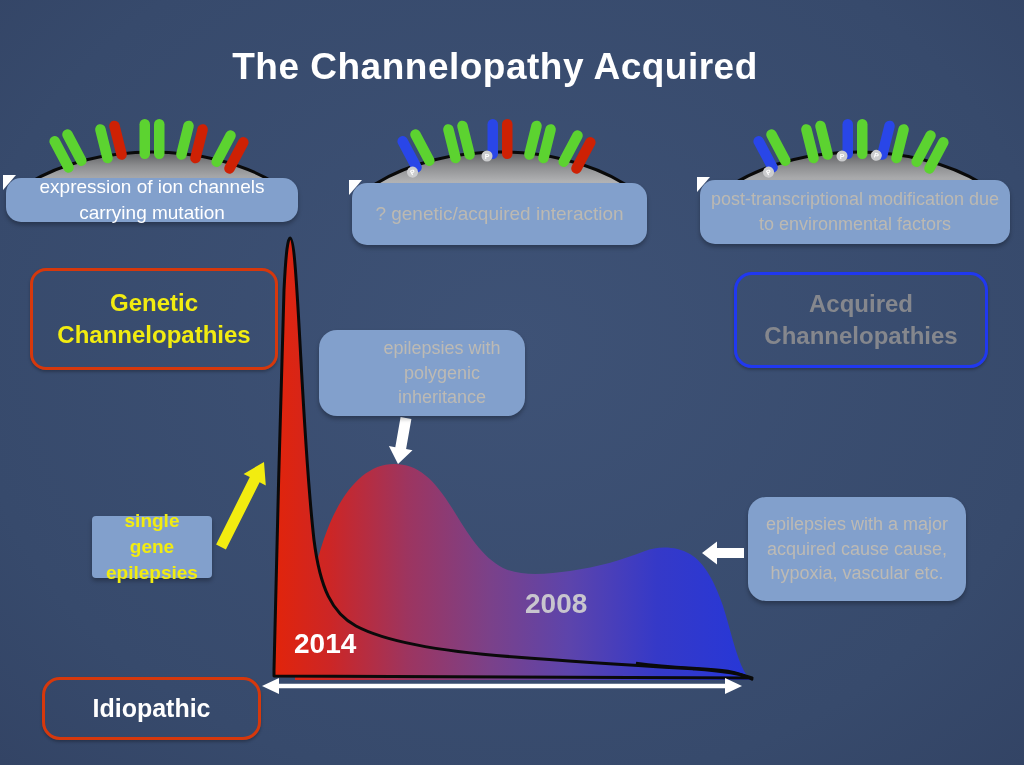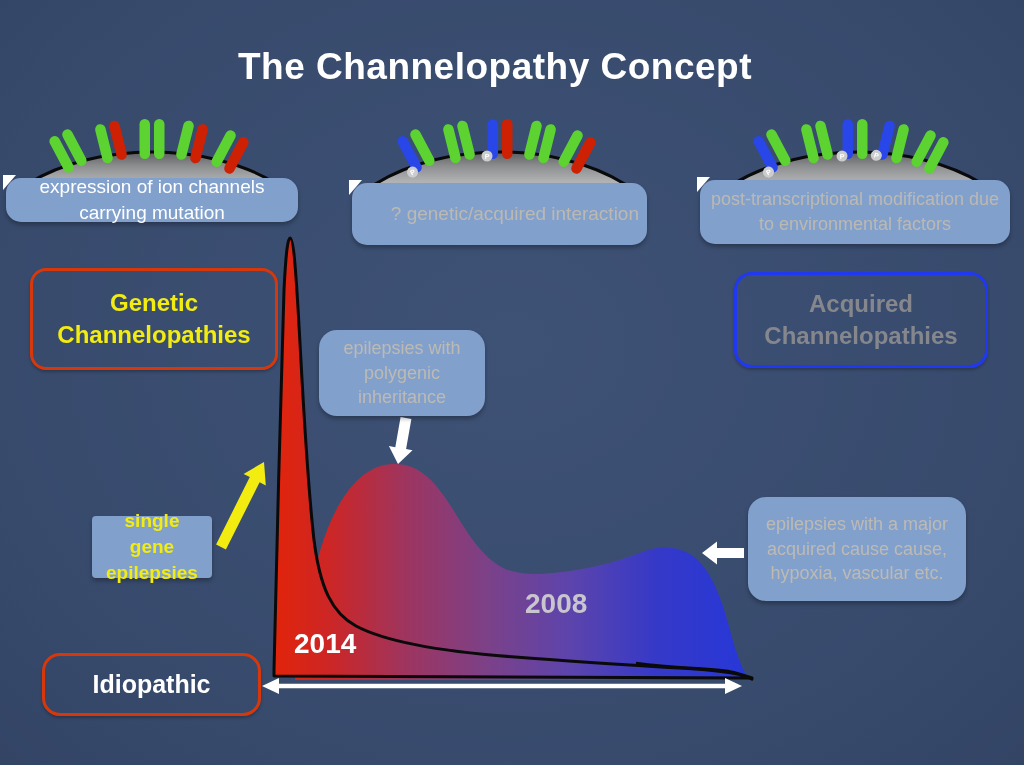--- a/index.html
+++ b/index.html
@@ -28,21 +28,21 @@
   .outline-box{
     border-radius:18px;background:transparent;
     display:flex;align-items:center;justify-content:center;text-align:center;
     font-weight:bold;box-shadow:0 2px 3px rgba(0,0,0,0.25);
     line-height:1.32;
   }
   .red-border{border:3px solid #D6380C;}
   .blue-border{border:3px solid #2038F0;}
   .yellow-text{color:#F2EC10;font-size:24px;border-radius:16px;}
   .gray-text{color:#85878D;font-size:24px;align-items:center;}
-  .white-text{color:#FFFFFF;font-size:25px;}
+  .white-text{color:#FFFFFF;font-size:25px;margin-top:24px;}
   .corner-fold{
     position:absolute;left:-3px;top:-3px;width:13px;height:15px;background:#FFFFFF;
     clip-path:polygon(0 0,100% 0,0 100%);
   }
   .curve-label{font-weight:bold;font-size:28px;}
   .lbl-2014{color:#FFFFFF;}
   .lbl-2008{color:#C8C5CE;}
   svg.layer{position:absolute;left:0;top:0;}
 </style>
 </head>
@@ -199,46 +199,46 @@
 
     <polygon points="744,548 717,548 717,541.5 702,553 717,564.5 717,558 744,558" fill="#FFFFFF"></polygon>
 
     <g>
       <line x1="276" y1="686" x2="728" y2="686" stroke="#FFFFFF" stroke-width="4.5"></line>
       <polygon points="262,686 279,678 279,694" fill="#FFFFFF"></polygon>
       <polygon points="742,686 725,678 725,694" fill="#FFFFFF"></polygon>
     </g>
   </svg>
 
-  <div class="abs title">The Channelopathy Concept</div>
+  <div class="abs title">The Channelopathy Acquired</div>
 
   <div class="abs callout" style="left:6px;top:178px;width:292px;height:44px;">
     <span class="corner-fold"></span>
     <div class="txt cap-white">expression of ion channels carrying mutation</div>
   </div>
 
-  <div class="abs callout" style="left:352px;top:183px;width:295px;height:62px;text-align:right;">
+  <div class="abs callout" style="left:352px;top:183px;width:295px;height:62px;">
     <span class="corner-fold"></span>
     <div class="txt cap-gray">? genetic/acquired interaction</div>
   </div>
 
   <div class="abs callout" style="left:700px;top:180px;width:310px;height:64px;">
     <span class="corner-fold"></span>
     <div class="txt cap-gray3">post-transcriptional modification due to environmental factors</div>
   </div>
 
   <div class="abs outline-box red-border yellow-text" style="left:30px;top:268px;width:242px;height:96px;">
     <div>Genetic Channelopathies</div>
   </div>
 
   <div class="abs outline-box blue-border gray-text" style="left:734px;top:272px;width:248px;height:90px;">
     <div>Acquired Channelopathies</div>
   </div>
 
-  <div class="abs callout" style="left:319px;top:330px;width:166px;height:86px;border-radius:18px;">
+  <div class="abs callout" style="left:319px;top:330px;width:166px;height:86px;border-radius:18px;padding-left:40px;">
     <div class="txt small-gray">epilepsies with polygenic inheritance</div>
   </div>
 
   <div class="abs callout" style="left:92px;top:516px;width:120px;height:62px;border-radius:4px;">
     <div class="txt small-yellow">single gene epilepsies</div>
   </div>
 
   <div class="abs callout" style="left:748px;top:497px;width:218px;height:104px;border-radius:18px;">
     <div class="txt small-gray">epilepsies with a major acquired cause cause, hypoxia, vascular etc.</div>
   </div>

